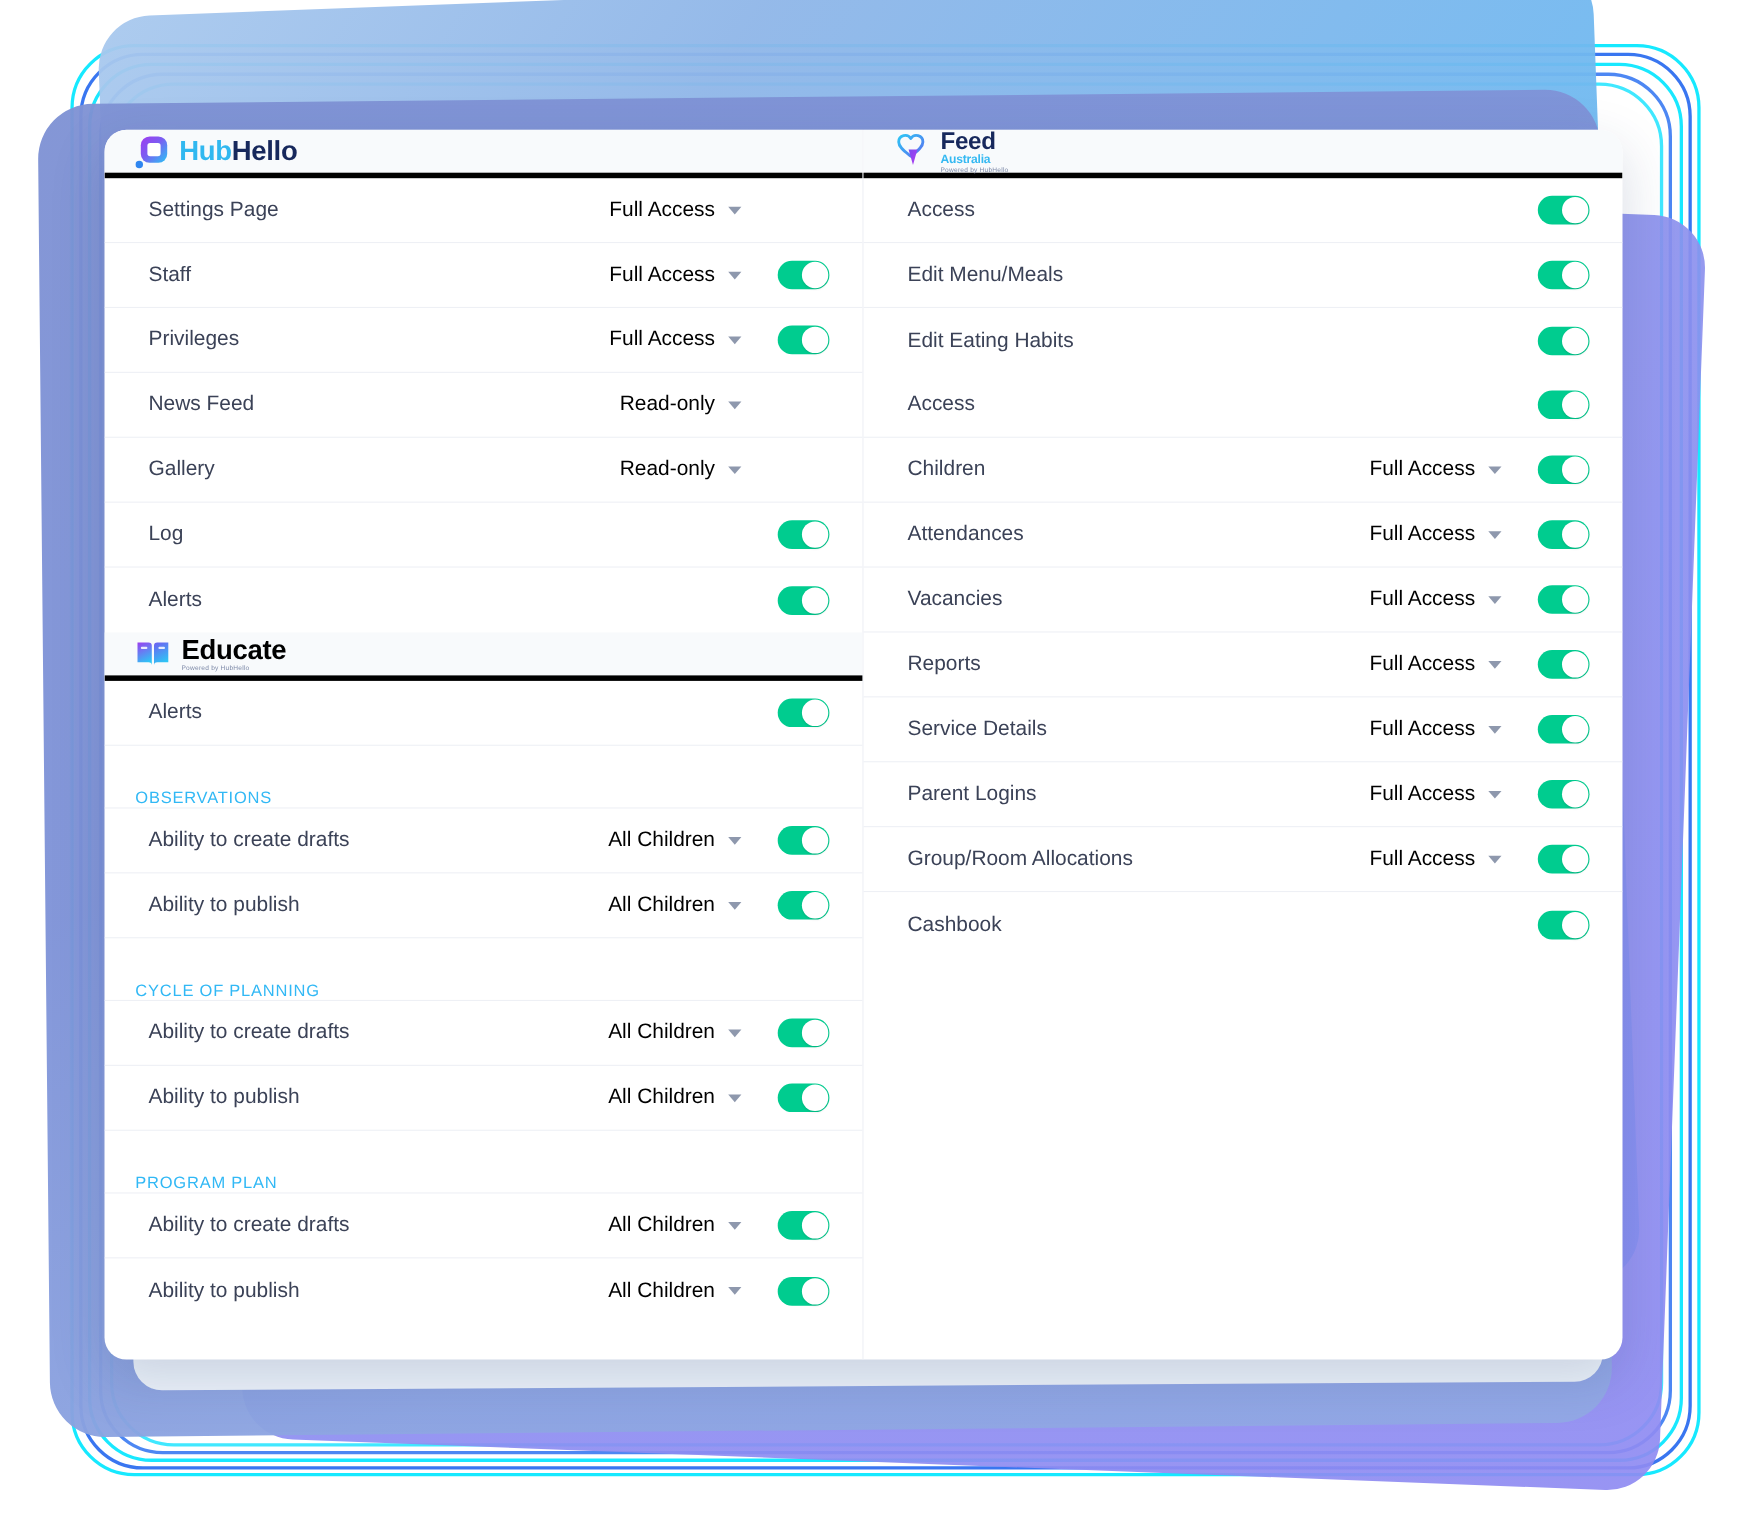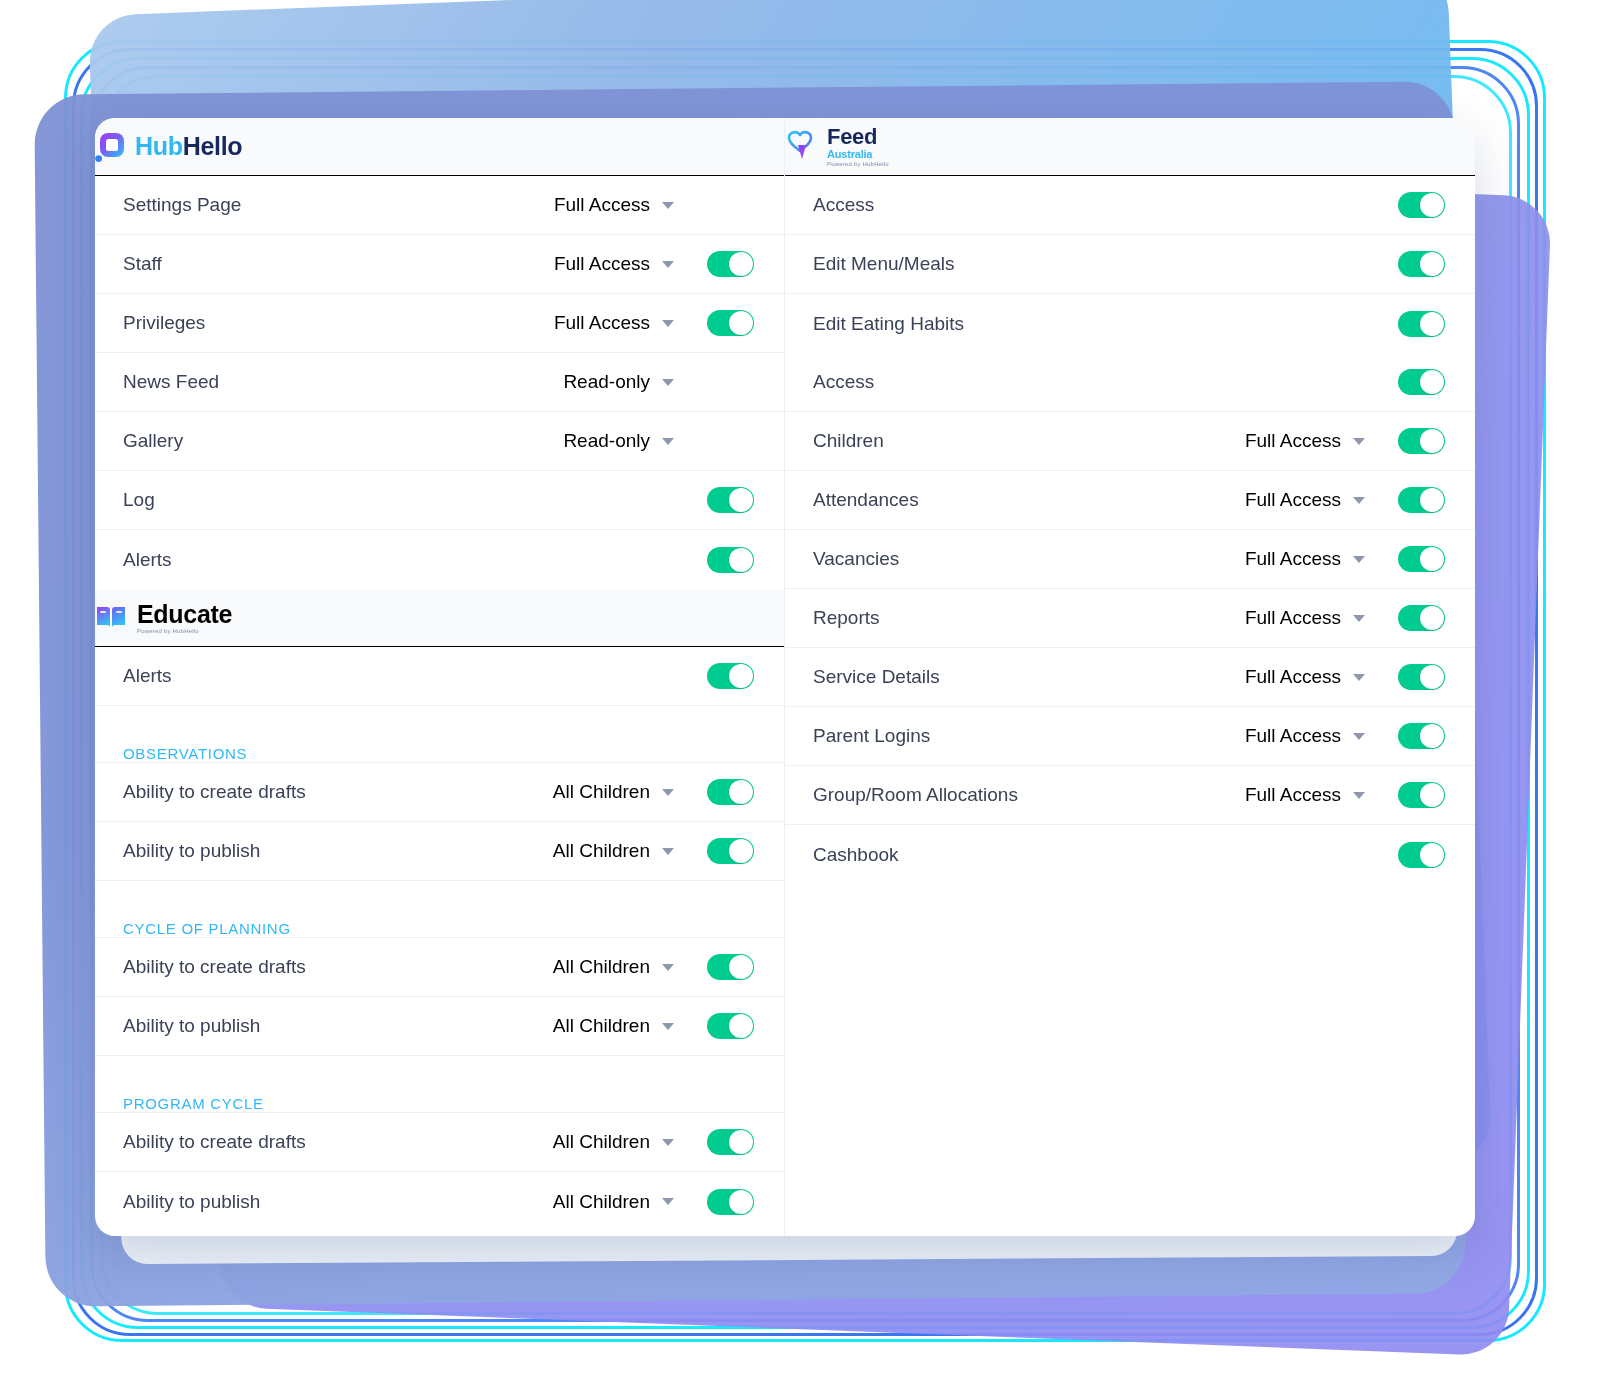--- a/index.html
+++ b/index.html
@@ -101,25 +101,26 @@
     display: flex;
   }
   .column {
     width: 50%;
     box-sizing: border-box;
   }
   .column.left  { border-right: 1px solid #eef0f5; }
 
   
   .brand-row {
-    height: 58px;
+    height: 44px;
     background: #f8fafc;
-    border-bottom: 1px solid #000000;
+    border-bottom: 5px solid #000000;
     display: flex;
     align-items: center;
+    padding-left: 28px;
     box-sizing: border-box;
   }
 
   .brand-mark { display:flex; align-items:center; gap:10px; }
 
   .logo-ico { flex: none; display:block; }
 
   .wordmark { line-height: 1; position: relative; }
   .wm-main {
     font-size: 25px;
@@ -145,21 +146,21 @@
   }
   .brand-feed .wm-main { font-size: 22px; color:#17285c; }
   .brand-works .wm-main { font-size: 25px; color:#17285c; }
 
   
   .prow {
     height: 59px;
     display: flex;
     align-items: center;
     border-bottom: 1px solid #eef0f5;
-    padding: 0 30px 0 28px;
+    padding: 0 30px 0 40px;
     box-sizing: border-box;
   }
   .prow:last-child { border-bottom: none; }
 
   .prow-label {
     font-size: 19px;
     color: #3b4257;
     flex: 1 1 auto;
     white-space: nowrap;
   }
@@ -436,21 +437,21 @@
               <span class="caret"></span>
             </div>
           </div>
           <div class="slot-toggle">
             <div class="toggle">
               <div class="knob"></div>
             </div>
           </div>
         </div>
         <div class="srow">
-          <div class="srow-label">PROGRAM CYCLE</div>
+          <div class="srow-label">PROGRAM PLAN</div>
         </div>
         <div class="prow">
           <div class="prow-label">Ability to create drafts</div>
           <div class="slot-select">
             <div class="select">
               <span class="select-value">All Children</span>
               <span class="caret"></span>
             </div>
           </div>
           <div class="slot-toggle">

